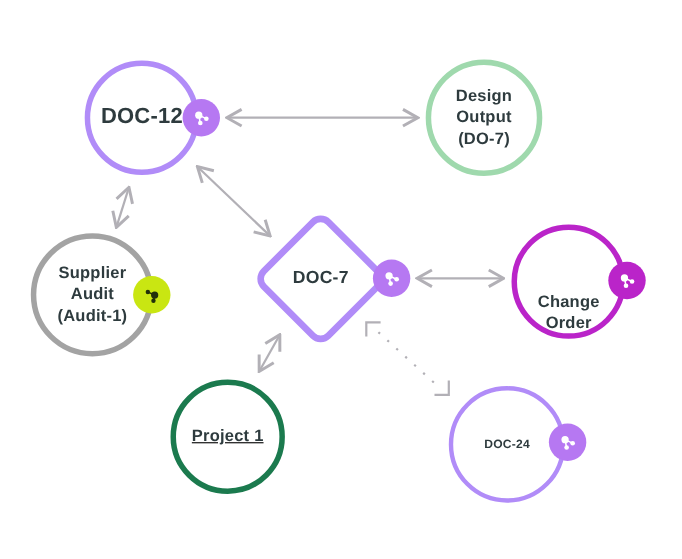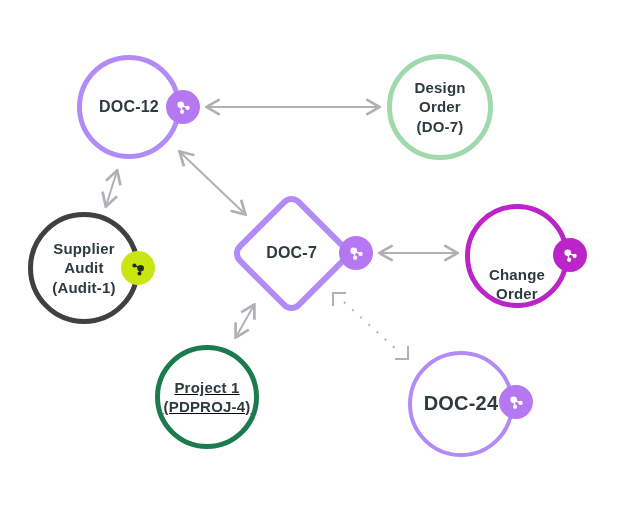--- a/index.html
+++ b/index.html
@@ -34,21 +34,21 @@
     line-height: 1.28;
     color: #2e3b3e;
     letter-spacing: 0.2px;
   }
   .node-label .code { display: block; }
   .node-label .name { display: block; }
 
   
   .n-doc12   { left: 77px;  top: 55px;  width: 104px; height: 104px; border: 5px solid #b18cf8; }
   .n-design  { left: 387px; top: 54px;  width: 106px; height: 106px; border: 5px solid #9fd9ad; }
-  .n-supplier{ left: 28px;  top: 212px; width: 112px; height: 112px; border: 5px solid #404040; }
+  .n-supplier{ left: 28px;  top: 212px; width: 112px; height: 112px; border: 5px solid #a3a3a3; }
   .n-change  { left: 465px; top: 204px; width: 104px; height: 104px; border: 5px solid #ba24c9; align-items: flex-end; }
   .n-project { left: 155px; top: 345px; width: 104px; height: 104px; border: 5px solid #1b7a4e; text-decoration: underline; }
   .n-doc24   { left: 408px; top: 351px; width: 106px; height: 106px; border: 4px solid #b18cf8; }
 
   
   .n-doc7 {
     left: 247px; top: 209px;
     width: 89px; height: 89px;
     border: 6px solid #b18cf8;
     border-radius: 13px;
@@ -91,35 +91,35 @@
     <line x1="254" y1="305" x2="236" y2="337" stroke="#b2b0b6" stroke-width="2" marker-start="url(#arrow)" marker-end="url(#arrow)"></line>
     <g>
       <line x1="344" y1="302" x2="398" y2="351" stroke="#b2b0b6" stroke-width="2" stroke-dasharray="2 9"></line>
       <polyline points="346,293 333,293 333,306" fill="none" stroke="#b2b0b6" stroke-width="2"></polyline>
       <polyline points="395,359 408,359 408,346" fill="none" stroke="#b2b0b6" stroke-width="2"></polyline>
     </g>
   </svg>
 
   <div class="node circle n-doc12">
     <div class="node-label">
-      <span class="name" style="font-size:16px">DOC-12</span>
+      <span class="name" style="font-size:20px">DOC-12</span>
     </div>
   </div>
   <div class="badge b-doc12">
     <svg width="19" height="19" viewBox="0 0 19 19">
       <path d="M6.7,6.7 L13.4,9.8 M6.7,6.7 L8,13.6" stroke="#ffffff" stroke-width="1.4" fill="none"></path>
       <circle cx="6.7" cy="6.7" r="3.3" fill="#ffffff"></circle>
       <circle cx="13.6" cy="9.9" r="2.1" fill="#ffffff"></circle>
       <circle cx="8.1" cy="13.8" r="2.1" fill="#ffffff"></circle>
     </svg>
   </div>
 
   <div class="node circle n-design">
     <div class="node-label" style="width:76px">
-      <span class="name">Design Order</span>
+      <span class="name">Design Output</span>
       <span class="code">(DO-7)</span>
     </div>
   </div>
 
   <div class="node n-doc7">
     <div class="node-label">
       <span class="name" style="font-size:16px">DOC-7</span>
     </div>
   </div>
   <div class="badge b-doc7">
@@ -156,27 +156,26 @@
       <path d="M6.7,6.7 L13.4,9.8 M6.7,6.7 L8,13.6" stroke="#ffffff" stroke-width="1.4" fill="none"></path>
       <circle cx="6.7" cy="6.7" r="3.3" fill="#ffffff"></circle>
       <circle cx="13.6" cy="9.9" r="2.1" fill="#ffffff"></circle>
       <circle cx="8.1" cy="13.8" r="2.1" fill="#ffffff"></circle>
     </svg>
   </div>
 
   <div class="node circle n-project">
     <div class="node-label" style="width:96px">
       <span class="name">Project 1</span>
-      <span class="code">(PDPROJ-4)</span>
     </div>
   </div>
 
   <div class="node circle n-doc24">
     <div class="node-label">
-      <span class="name" style="font-size:20px">DOC-24</span>
+      <span class="name" style="font-size:11px">DOC-24</span>
     </div>
   </div>
   <div class="badge b-doc24">
     <svg width="19" height="19" viewBox="0 0 19 19">
       <path d="M6.7,6.7 L13.4,9.8 M6.7,6.7 L8,13.6" stroke="#ffffff" stroke-width="1.4" fill="none"></path>
       <circle cx="6.7" cy="6.7" r="3.3" fill="#ffffff"></circle>
       <circle cx="13.6" cy="9.9" r="2.1" fill="#ffffff"></circle>
       <circle cx="8.1" cy="13.8" r="2.1" fill="#ffffff"></circle>
     </svg>
   </div>

